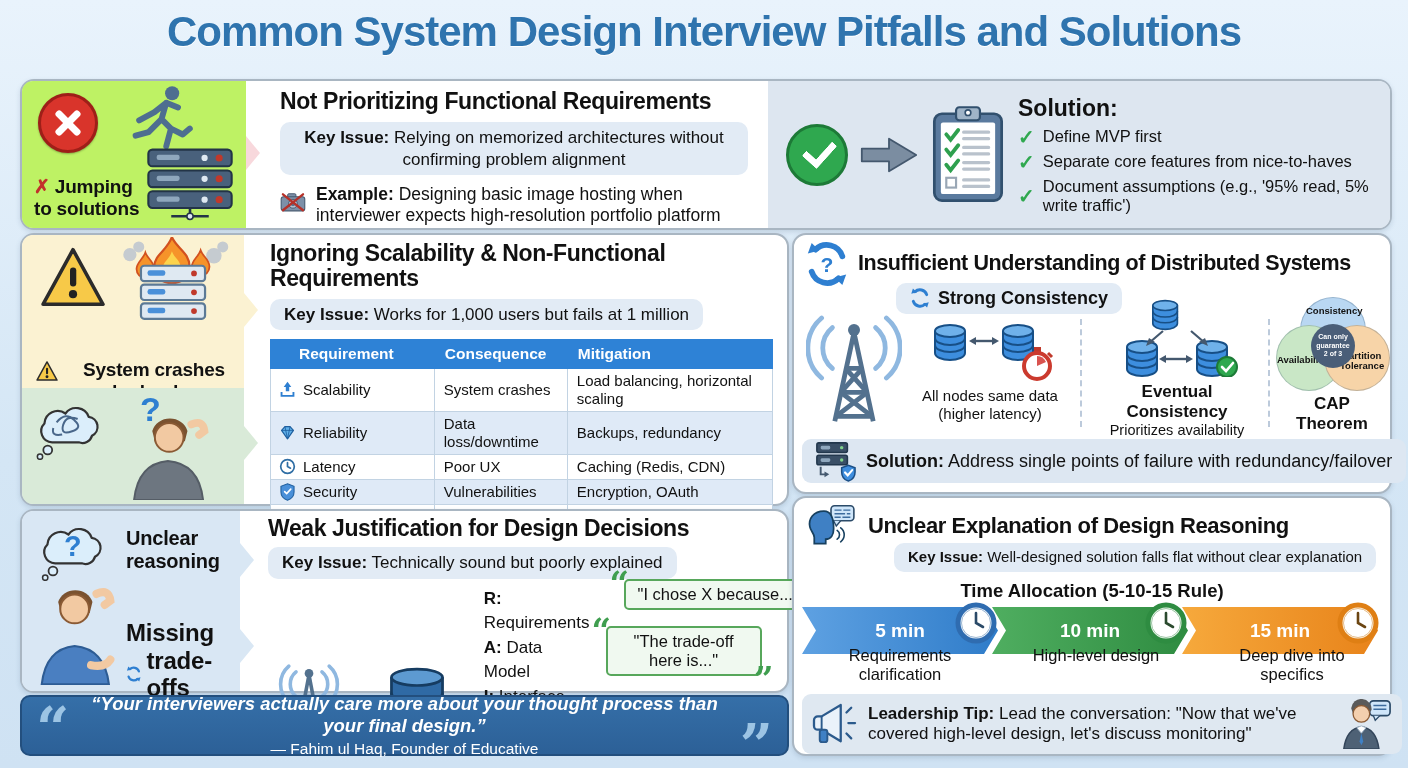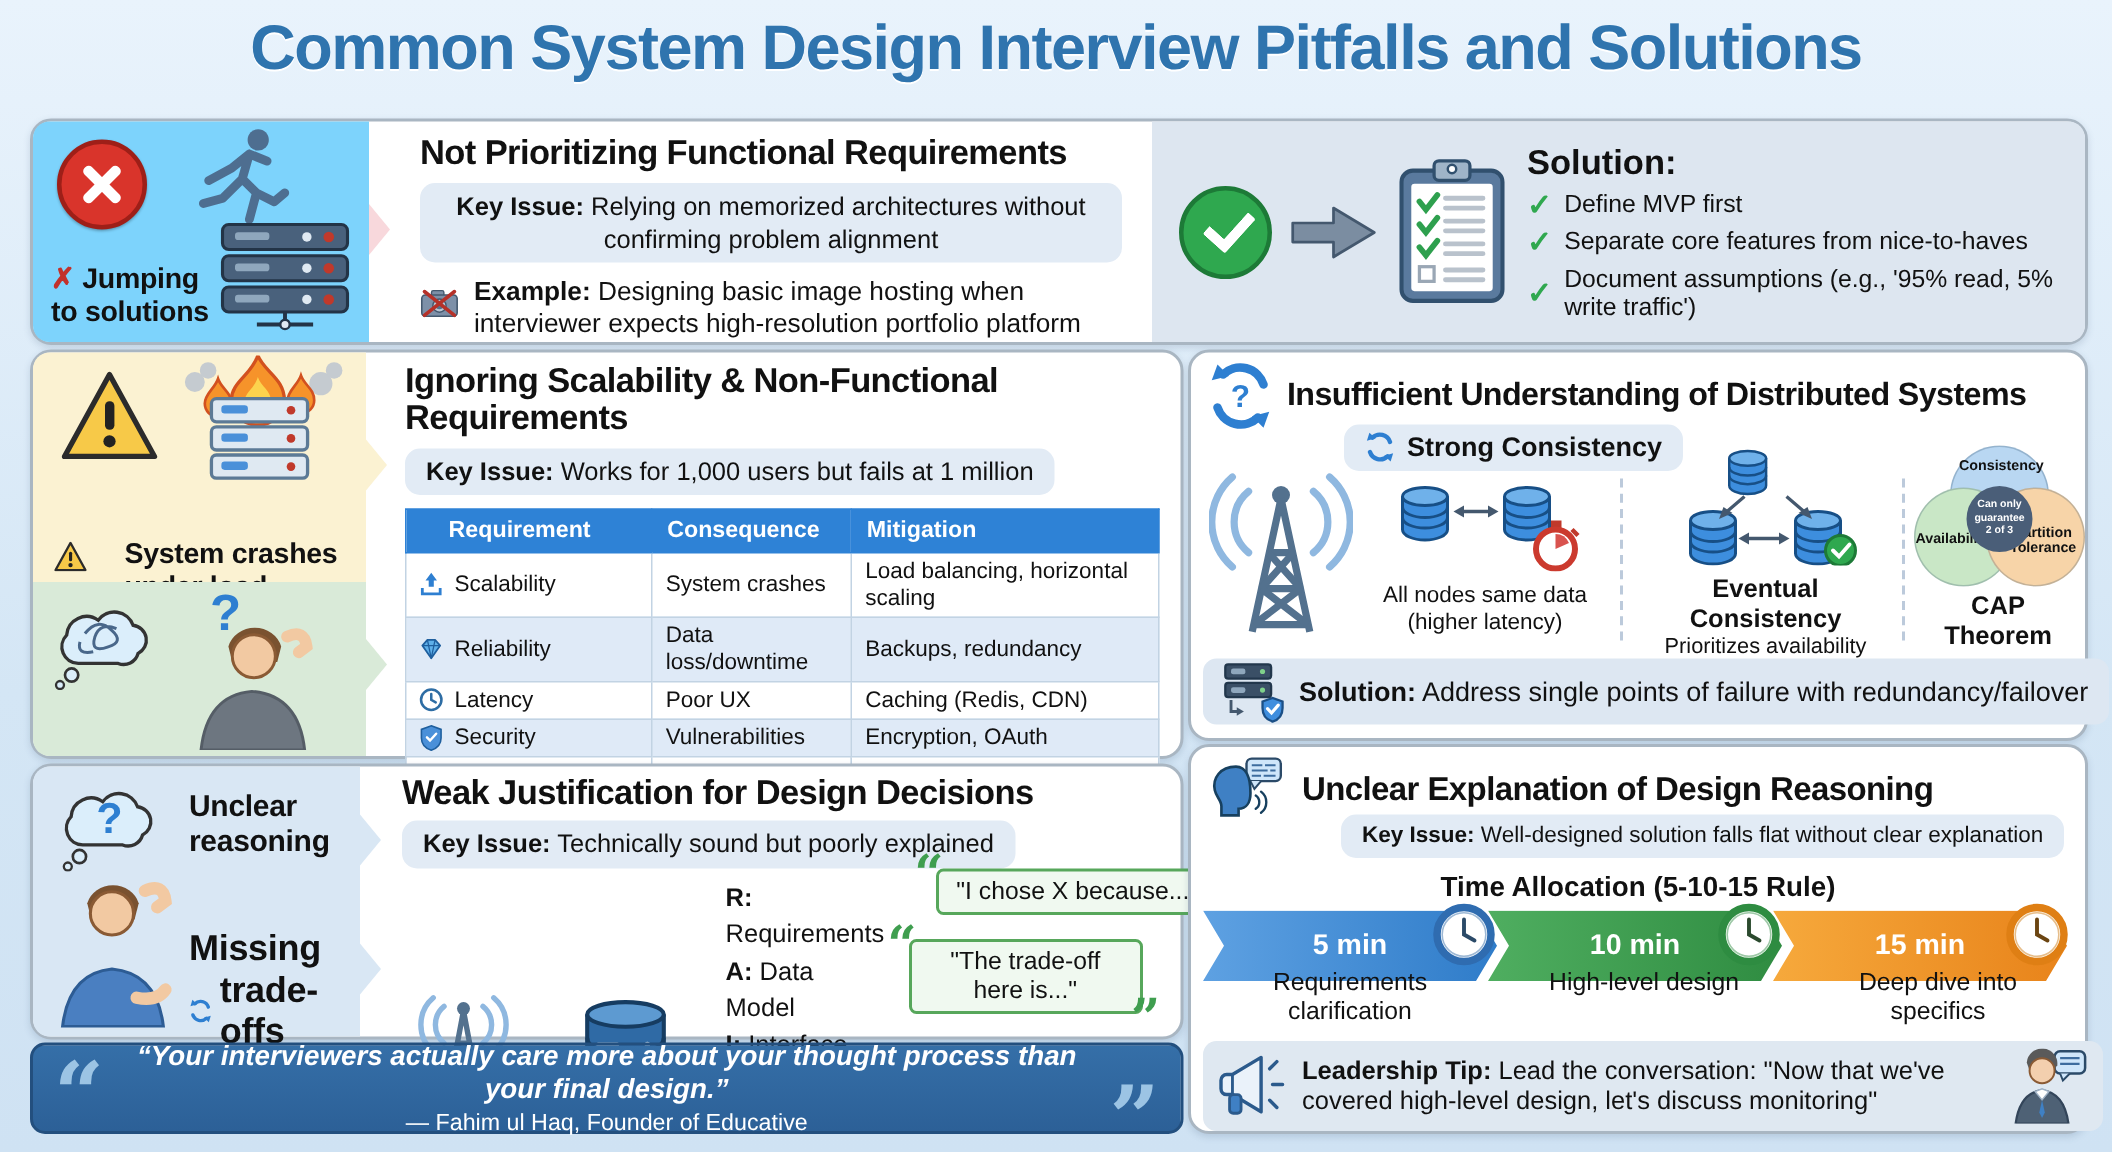--- a/index.html
+++ b/index.html
@@ -99,21 +99,21 @@
     align-items:center;gap:10px;padding:4px 10px;font-size:17px;line-height:1.2;}
   
   .flexr{display:flex;align-items:center;}
 </style>
 </head>
 <body>
 
 <div class="page-title">Common System Design Interview Pitfalls and Solutions</div>
 
 <div class="card c1" style="left:20px;top:79px;width:1368px;height:147px;">
-  <div class="panel" style="width:224px;background:#7dd3fc;">
+  <div class="panel" style="width:224px;background:#bef264;">
     <div class="tab" style="top:55px;border-left:14px solid #f8d8dc;"></div>
     <div class="x-circle abs" style="left:16px;top:12px;"></div>
     <svg class="abs" style="left:100px;top:4px;" width="72" height="66" viewBox="0 0 60 56">
       <circle cx="42" cy="7" r="6" fill="#4e6e90"></circle>
       <path d="M14 30 L27 23 L37 15 L47 19 M37 15 L33 29 L41 37 L37 52 M33 29 L22 40 L11 43 M41 37 L51 42 L57 37" stroke="#4e6e90" stroke-width="5" fill="none" stroke-linecap="round" stroke-linejoin="round"></path>
     </svg>
     <svg class="abs" style="left:118px;top:66px;" width="100" height="74" viewBox="0 0 96 70">
       <g stroke="#233447" stroke-width="2">
         <rect x="8" y="2" width="80" height="16" rx="4" fill="#49617c"></rect>
         <rect x="8" y="22" width="80" height="16" rx="4" fill="#49617c"></rect>

